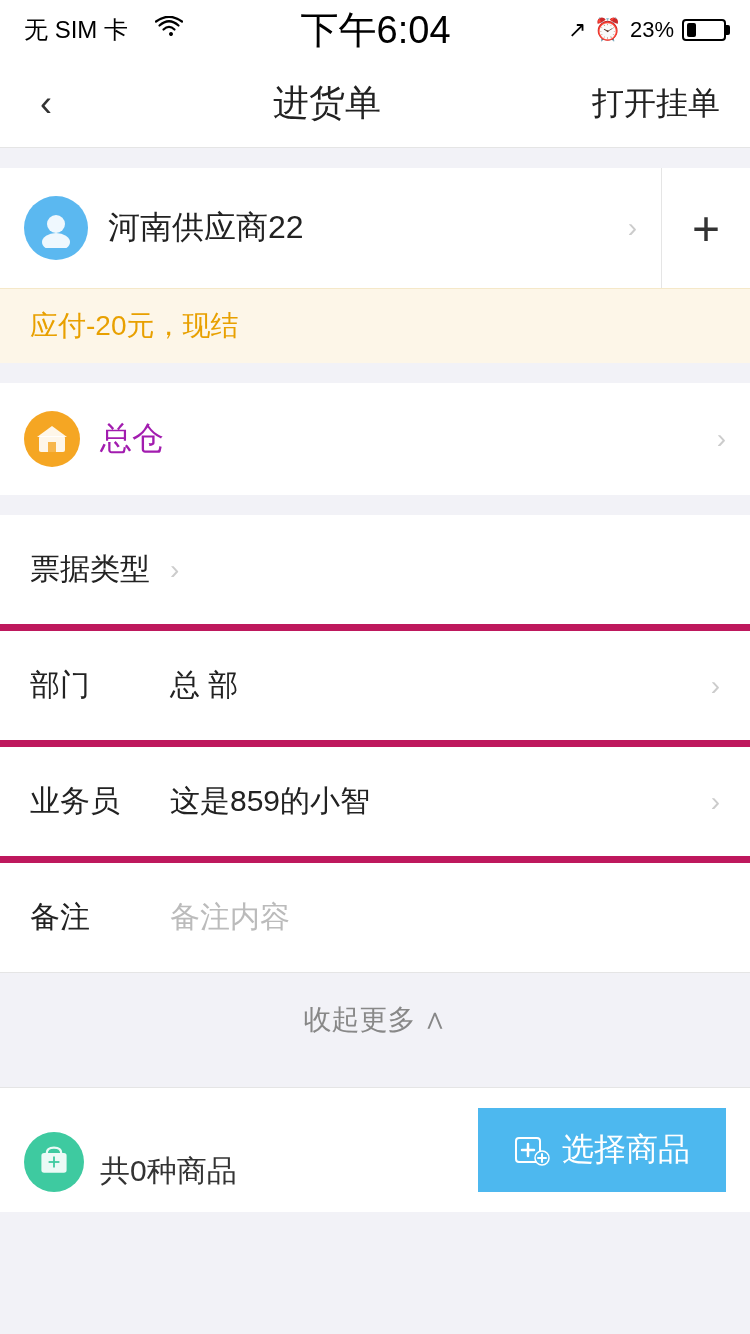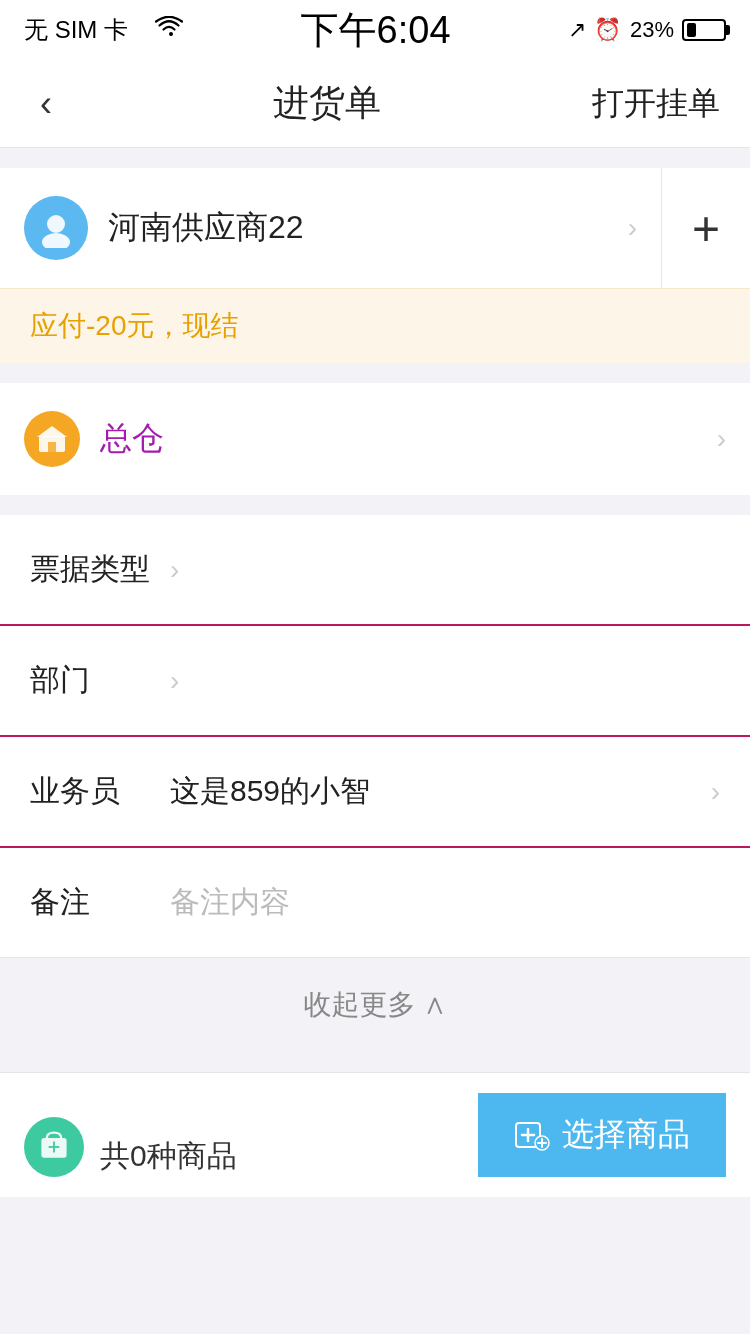--- a/index.html
+++ b/index.html
@@ -166,21 +166,21 @@
     }
 
     
     .form-section {
       background: #fff;
     }
     .form-row {
       display: flex;
       align-items: center;
       padding: 34px 30px;
-      border-bottom: 2px solid #be185d;
+      border-bottom: 7px solid #be185d;
       min-height: 100px;
     }
     .form-row:last-child { border-bottom: none; }
     .form-label {
       font-size: 30px;
       color: #222;
       width: 130px;
       flex-shrink: 0;
     }
     .form-value {
@@ -328,20 +328,21 @@
 
 <div class="form-section">
 
   <div class="form-row">
     <span class="form-label">票据类型</span>
     <span class="chevron-right">›</span>
   </div>
 
   <div class="form-row">
     <span class="form-label">部门</span>
+    <span class="form-value">总 部</span>
     <span class="chevron-right">›</span>
   </div>
 
   <div class="form-row">
     <span class="form-label">业务员</span>
     <span class="form-value">这是859的小智</span>
     <span class="chevron-right">›</span>
   </div>
 
   <div class="form-row">

